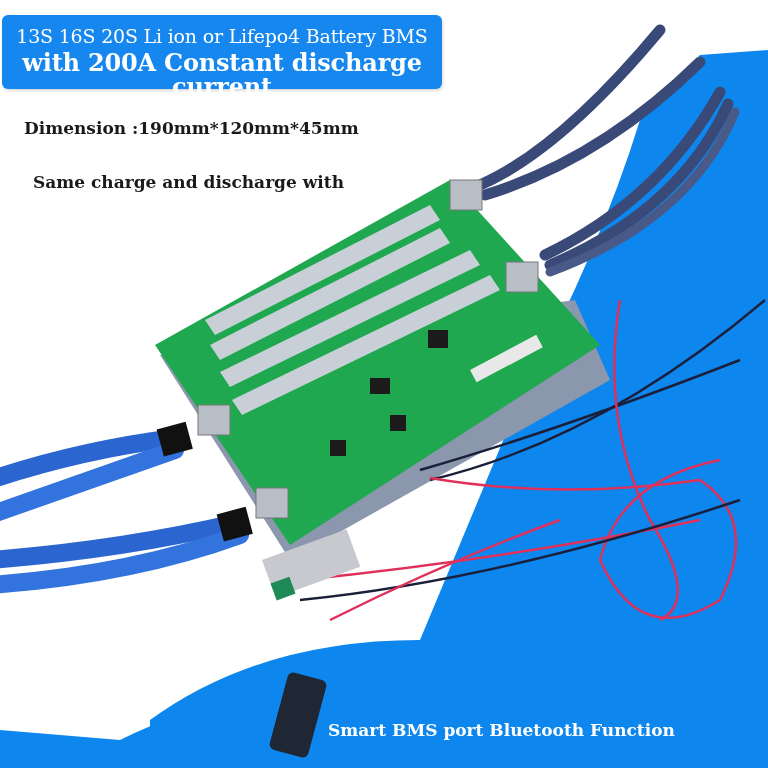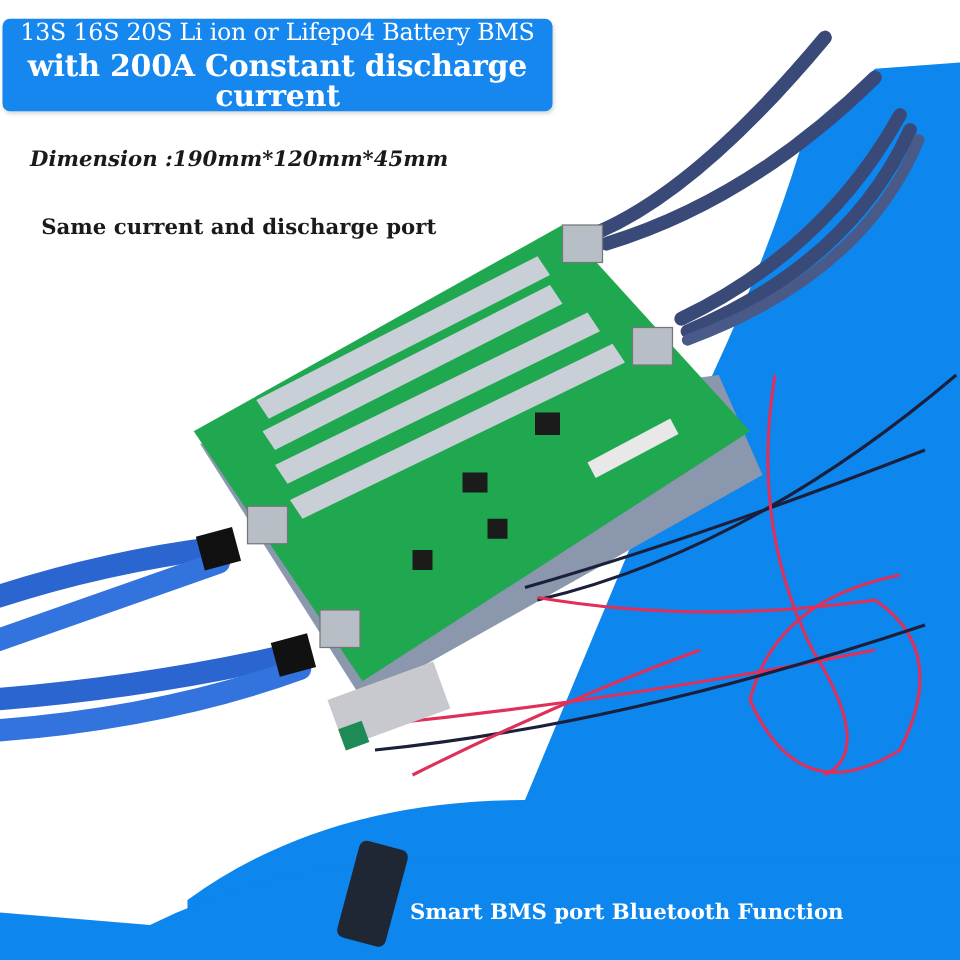--- a/index.html
+++ b/index.html
@@ -4,24 +4,24 @@
   <style>
     html, body { margin: 0; padding: 0; }
     body { width: 768px; height: 768px; position: relative; overflow: hidden; background: #ffffff; font-family: "DejaVu Serif", "Liberation Serif", serif; }
     .scene { position: absolute; left: 0; top: 0; width: 768px; height: 768px; }
     .title-banner {
       position: absolute; left: 2px; top: 15px; width: 440px; height: 74px;
       background: #1687ee; border-radius: 6px;
       box-shadow: 1px 2px 3px rgba(0,0,0,0.15);
       color: #ffffff; text-align: center;
     }
-    .title-line1 { display: block; font-size: 19px; line-height: 22px; letter-spacing: -0.2px; }
+    .title-line1 { display: block; font-size: 19px; line-height: 22px; margin-top: 10px; letter-spacing: -0.2px; }
     .title-line2 { display: block; font-size: 24px; line-height: 24px; font-weight: bold; margin-top: 4px; letter-spacing: -0.2px; }
     .spec { position: absolute; color: #1a1a1a; font-weight: bold; font-size: 17px; white-space: nowrap; }
-    .spec-dimension { left: 24px; top: 118px; font-style: italic; }
+    .spec-dimension { left: 24px; top: 118px; }
     .spec-port { left: 33px; top: 172px; }
     .footer-caption {
       position: absolute; left: 328px; top: 720px; color: #ffffff; font-weight: bold; font-size: 17px; white-space: nowrap;
     }
   </style>
 </head>
 <body>
 
 <div class="scene">
   <svg width="768" height="768" viewBox="0 0 768 768">
@@ -88,16 +88,16 @@
 
     <rect x="278" y="675" width="40" height="80" rx="6" fill="#1f2735" transform="rotate(15 298 715)"></rect>
   </svg>
 
   <div class="title-banner">
     <span class="title-line1">13S 16S 20S Li ion or Lifepo4 Battery BMS</span>
     <span class="title-line2">with 200A Constant discharge current</span>
   </div>
 
   <div class="spec spec-dimension">Dimension :190mm*120mm*45mm</div>
-  <div class="spec spec-port">Same current and discharge port</div>
+  <div class="spec spec-port">Same charge and discharge with</div>
 
   <div class="footer-caption">Smart BMS port Bluetooth Function</div>
 </div>
 
 </body></html>

